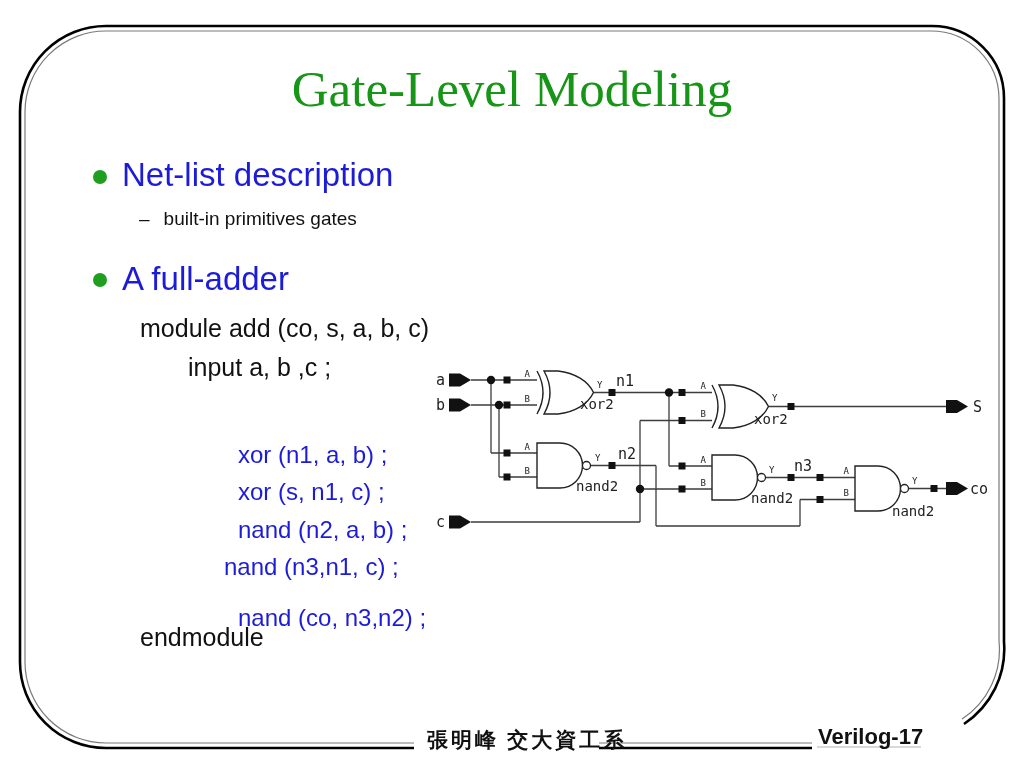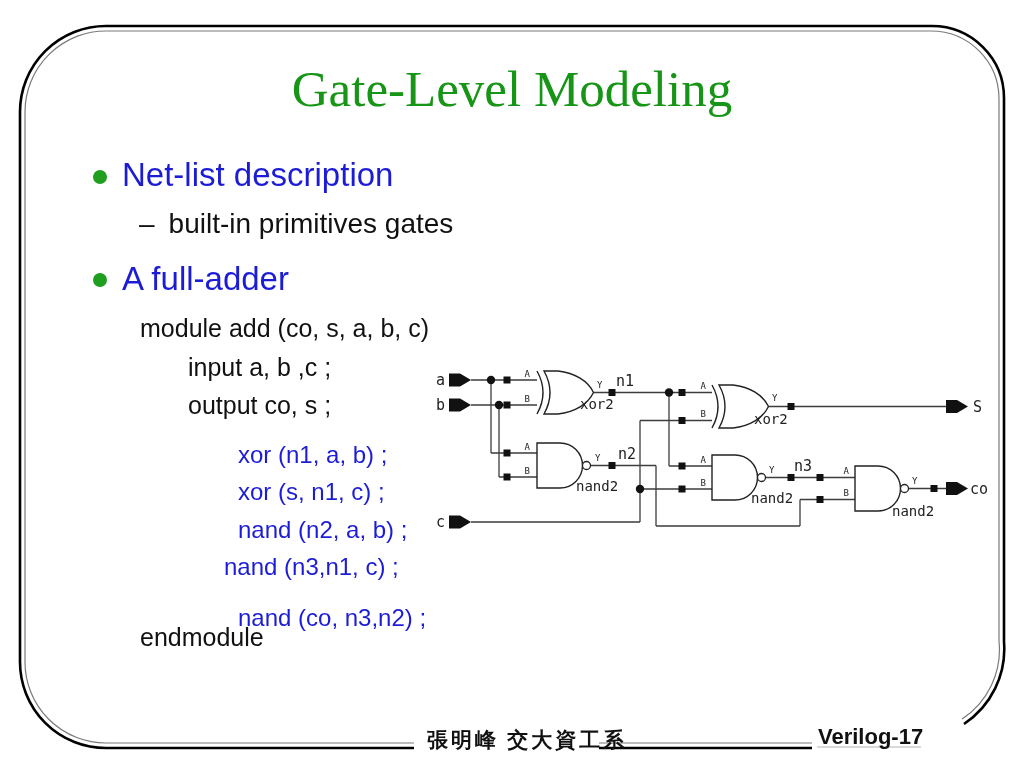--- a/index.html
+++ b/index.html
@@ -6,21 +6,21 @@
   .slide{position:relative;width:1024px;height:748px;background:#fff;font-family:"Liberation Sans",sans-serif;}
   svg{position:absolute;left:0;top:0;pointer-events:none;}
   .frame-svg{width:1024px;height:768px;}
   .title{position:absolute;left:0;top:60px;width:1024px;text-align:center;
          font-family:"Liberation Serif",serif;font-size:51px;font-weight:normal;
          color:#179517;letter-spacing:0px;}
   .line{position:absolute;white-space:pre;}
   .blue{color:#1c1cd6;}
   .black{color:#111;}
   .b1{font-size:33px;}
-  .b2{font-size:28px;}
+  .b2{font-size:19px;}
   .c1{font-size:25px;}
   .c2{font-size:24px;}
   .dot{position:absolute;width:14px;height:14px;border-radius:50%;background:#1f9e1f;}
   .dash{color:#111;margin-right:14px;}
   .circuit-svg{left:425px;top:352px;width:585px;height:185px;}
   .ctext{font-family:"DejaVu Sans Mono",monospace;fill:#222;}
   .footer-author{position:absolute;left:427px;top:726px;font-family:"Liberation Serif",serif;
                  font-weight:bold;font-size:21px;color:#111;letter-spacing:3px;}
   .footer-page{position:absolute;left:818px;top:724px;font-size:22px;font-weight:bold;color:#111;}
 </style>
@@ -46,21 +46,20 @@
   <span class="dot" style="left:93px;top:170px;"></span>
   <div class="line b1 blue" style="left:122px;top:156px;">Net-list description</div>
 
   <div class="line b2 black" style="left:139px;top:208px;"><span class="dash">–</span><span>built-in primitives gates</span></div>
 
   <span class="dot" style="left:93px;top:273px;"></span>
   <div class="line b1 blue" style="left:122px;top:260px;">A full-adder</div>
 
   <div class="line c1 black" style="left:140px;top:314px;">module add (co, s, a, b, c)</div>
   <div class="line c1 black" style="left:188px;top:353px;">input a, b ,c ;</div>
-  <div class="line c1 black" style="left:188px;top:391px;">output co, s ;</div>
   <div class="line c2 blue" style="left:238px;top:441px;">xor (n1, a, b) ;</div>
   <div class="line c2 blue" style="left:238px;top:478px;">xor (s, n1, c) ;</div>
   <div class="line c2 blue" style="left:238px;top:516px;">nand (n2, a, b) ;</div>
   <div class="line c2 blue" style="left:224px;top:553px;">nand (n3,n1, c) ;</div>
   <div class="line c2 blue" style="left:238px;top:590px;margin-top:14px;">nand (co, n3,n2) ;</div>
   <div class="line c1 black" style="left:140px;top:623px;">endmodule</div>
 
   <svg class="circuit-svg" viewBox="425 352 585 185">
 
     <path d="M471,380 H537 M471,405 H537 M471,522 H640

